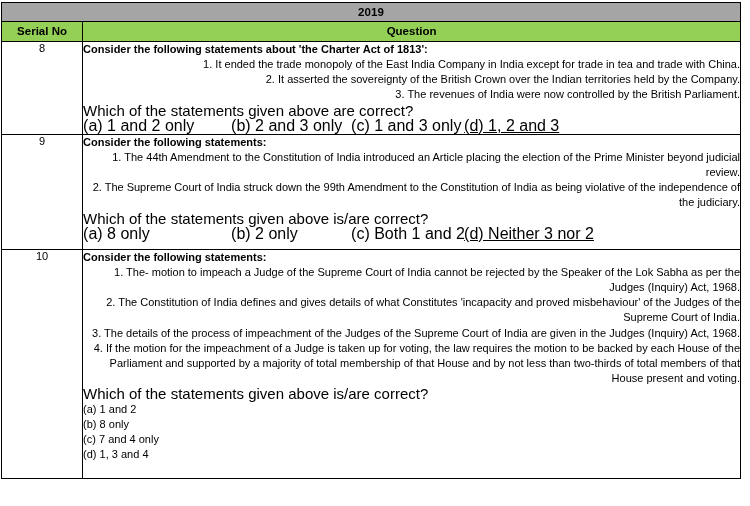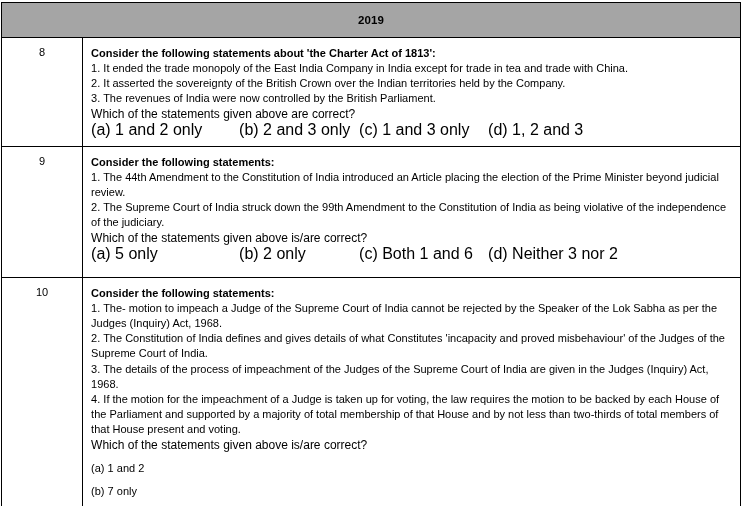--- a/index.html
+++ b/index.html
@@ -22,21 +22,21 @@
   }
   table.qtable {
     border-collapse: collapse;
     table-layout: fixed;
     width: 740px;
     margin: 2px 0 0 1px;
   }
   table.qtable td, table.qtable th {
     border: 1px solid #000000;
     vertical-align: top;
-    padding: 8px;
+    padding: 0;
   }
   .col-serial { width: 81px; }
   .col-question { width: 657px; }
 
   .title-cell {
     background: #a5a5a5;
     text-align: center;
     font-size: 11.5px;
     font-weight: bold;
     letter-spacing: .1px;
@@ -69,49 +69,48 @@
 
   .q-head {
     font-size: 11px;
     font-weight: bold;
     line-height: 15px;
     white-space: nowrap;
   }
   .q-stmt {
     font-size: 11px;
     line-height: 15.2px;
-    text-align: left;
+    text-align: right;
   }
   .q-ask {
-    font-size: 12px;
+    font-size: 15px;
     line-height: 15.2px;
   }
 
   .opts-row {
     position: relative;
     height: 16px;
     font-size: 16px;
     line-height: 15.2px;
     margin-top: 0px;
   }
   .opts-row .opt {
     position: absolute;
     top: 0;
     white-space: nowrap;
   }
   .opt-a { left: 0px; }
   .opt-b { left: 148px; }
   .opt-c { left: 268px; }
-  .opt-d { left: 397px; }
+  .opt-d { left: 381px; text-decoration: underline; }
 
   .opts-stack .opt-line {
     font-size: 11px;
     line-height: 15.2px;
     white-space: nowrap;
-    margin-top: 8px;
   }
 
   .row8 .question-cell { height: 90px; margin-top: 29px; }
   .row9 .question-cell { height: 114px; }
   .row10 .question-cell { height: 228px; }
 </style>
 </head>
 <body>
 
 <div class="sheet">
@@ -120,20 +119,24 @@
     <colgroup>
       <col class="col-serial">
       <col class="col-question">
     </colgroup>
     <tbody>
 
       <tr>
         <td class="title-cell" colspan="2">2019</td>
       </tr>
 
+      <tr>
+        <td class="head-cell">Serial No</td>
+        <td class="head-cell">Question</td>
+      </tr>
 
       <tr class="row8">
         <td class="serial-cell">8</td>
         <td class="question-cell">
           <div class="q-head">Consider the following statements about 'the Charter Act of 1813':</div>
           <div class="q-stmt">1. It ended the trade monopoly of the East India Company in India except for trade in tea and trade with China.</div>
           <div class="q-stmt">2. It asserted the sovereignty of the British Crown over the Indian territories held by the Company.</div>
           <div class="q-stmt">3. The revenues of India were now controlled by the British Parliament.</div>
           <div class="q-ask">Which of the statements given above are correct?</div>
           <div class="opts-row">
@@ -146,40 +149,40 @@
       </tr>
 
       <tr class="row9">
         <td class="serial-cell">9</td>
         <td class="question-cell">
           <div class="q-head">Consider the following statements:</div>
           <div class="q-stmt">1. The 44th Amendment to the Constitution of India introduced an Article placing the election of the Prime Minister beyond judicial review.</div>
           <div class="q-stmt">2. The Supreme Court of India struck down the 99th Amendment to the Constitution of India as being violative of the independence of the judiciary.</div>
           <div class="q-ask">Which of the statements given above is/are correct?</div>
           <div class="opts-row">
-            <span class="opt opt-a">(a) 5 only</span>
+            <span class="opt opt-a">(a) 8 only</span>
             <span class="opt opt-b">(b) 2 only</span>
-            <span class="opt opt-c">(c) Both 1 and 6</span>
+            <span class="opt opt-c">(c) Both 1 and 2</span>
             <span class="opt opt-d">(d) Neither 3 nor 2</span>
           </div>
         </td>
       </tr>
 
       <tr class="row10">
         <td class="serial-cell">10</td>
         <td class="question-cell">
           <div class="q-head">Consider the following statements:</div>
           <div class="q-stmt">1. The- motion to impeach a Judge of the Supreme Court of India cannot be rejected by the Speaker of the Lok Sabha as per the Judges (Inquiry) Act, 1968.</div>
           <div class="q-stmt">2. The Constitution of India defines and gives details of what Constitutes 'incapacity and proved misbehaviour' of the Judges of the Supreme Court of India.</div>
           <div class="q-stmt">3. The details of the process of impeachment of the Judges of the Supreme Court of India are given in the Judges (Inquiry) Act, 1968.</div>
           <div class="q-stmt">4. If the motion for the impeachment of a Judge is taken up for voting, the law requires the motion to be backed by each House of the Parliament and supported by a majority of total membership of that House and by not less than two-thirds of total members of that House present and voting.</div>
           <div class="q-ask">Which of the statements given above is/are correct?</div>
           <div class="opts-stack">
             <div class="opt-line">(a) 1 and 2</div>
-            <div class="opt-line">(b) 7 only</div>
+            <div class="opt-line">(b) 8 only</div>
             <div class="opt-line">(c) 7 and 4 only</div>
             <div class="opt-line">(d) 1, 3 and 4</div>
           </div>
         </td>
       </tr>
 
     </tbody>
   </table>
 
 </div>

